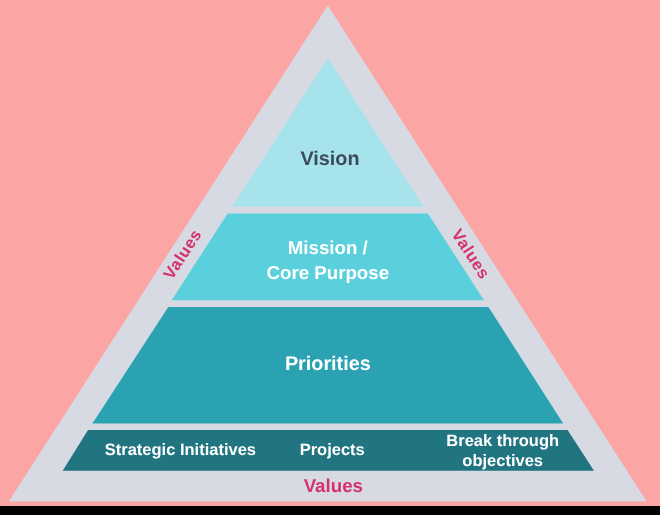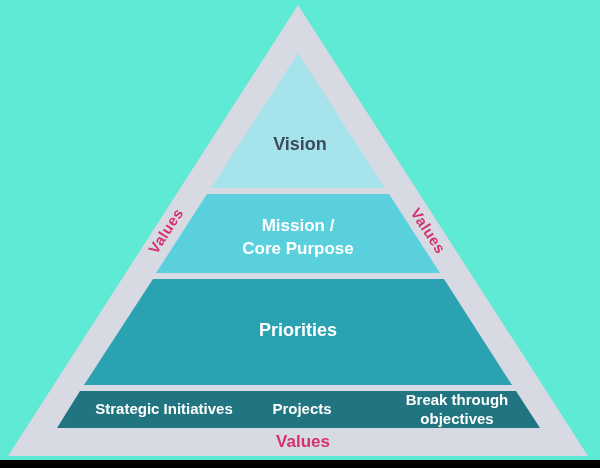--- a/index.html
+++ b/index.html
@@ -8,21 +8,21 @@
     width: 600px;
     height: 468px;
     background: #ffffff;
     overflow: hidden;
     font-family: "Liberation Sans", sans-serif;
   }
   .stage {
     position: relative;
     width: 600px;
     height: 468px;
-    background: #5eead4;
+    background: #fca5a5;
   }
   svg { display: block; }
   text {
     font-family: "Liberation Sans", sans-serif;
     font-weight: 700;
   }
   .lvl-label   { font-size: 18px; }
   .lvl-label-m { font-size: 17px; }
   .found-label { font-size: 15px; }
   .values-side { font-size: 15px; letter-spacing: 0.5px; }

